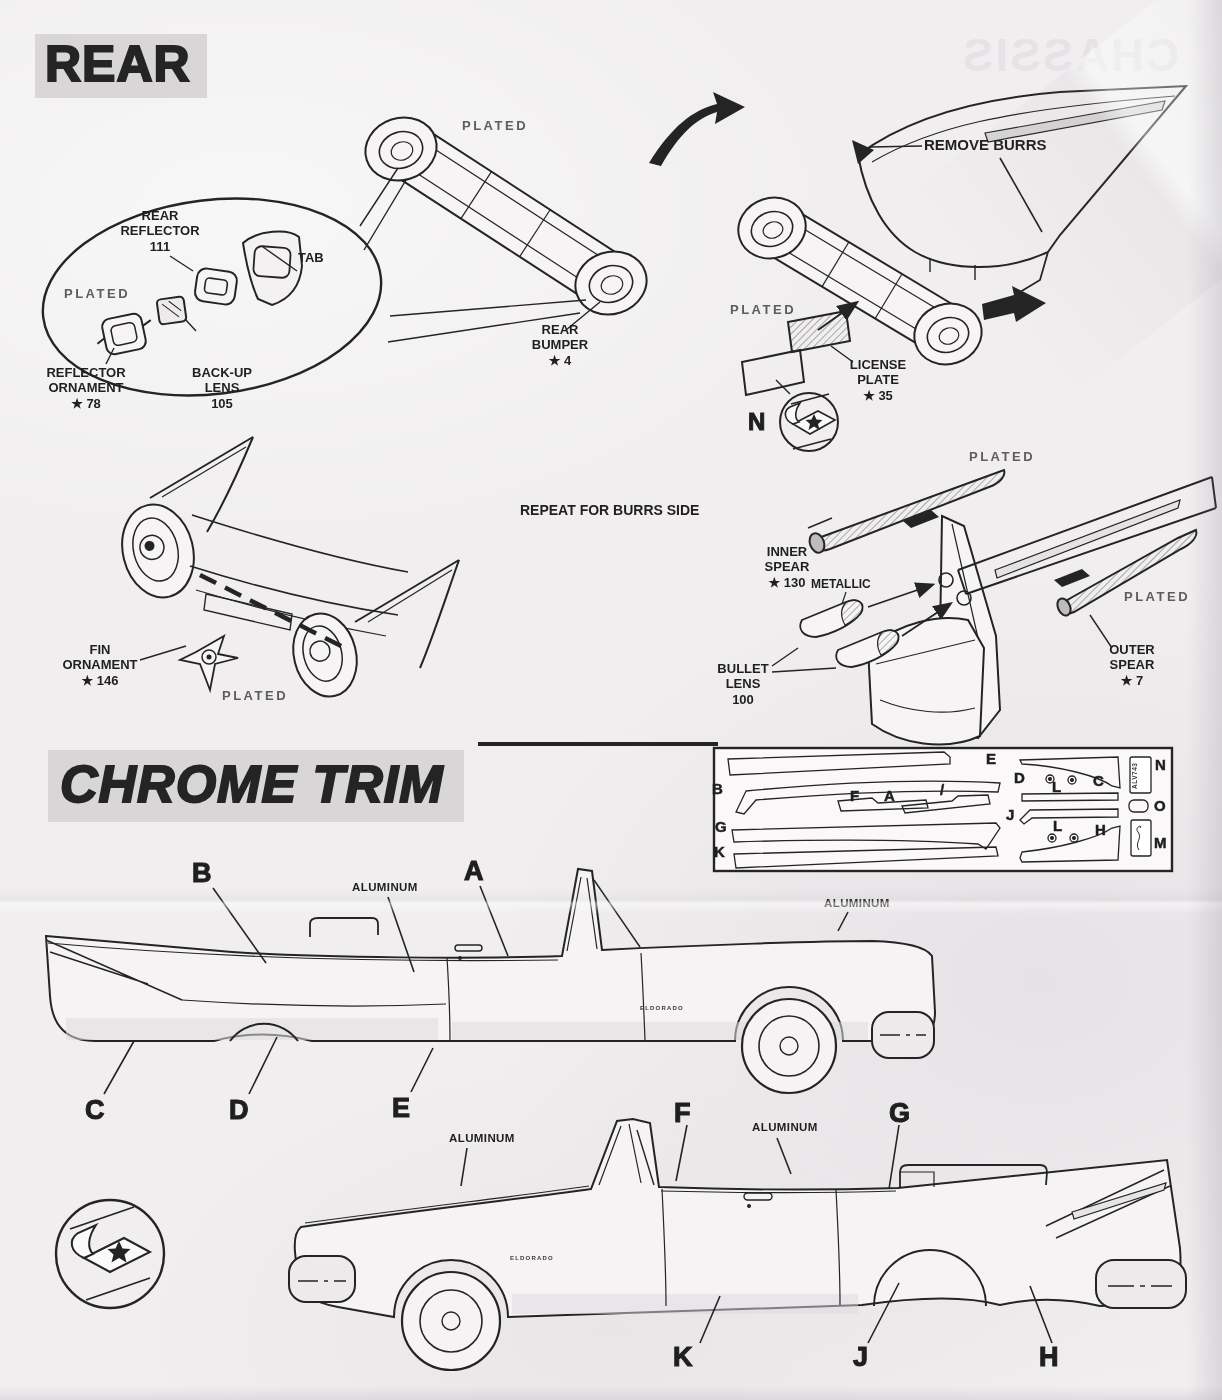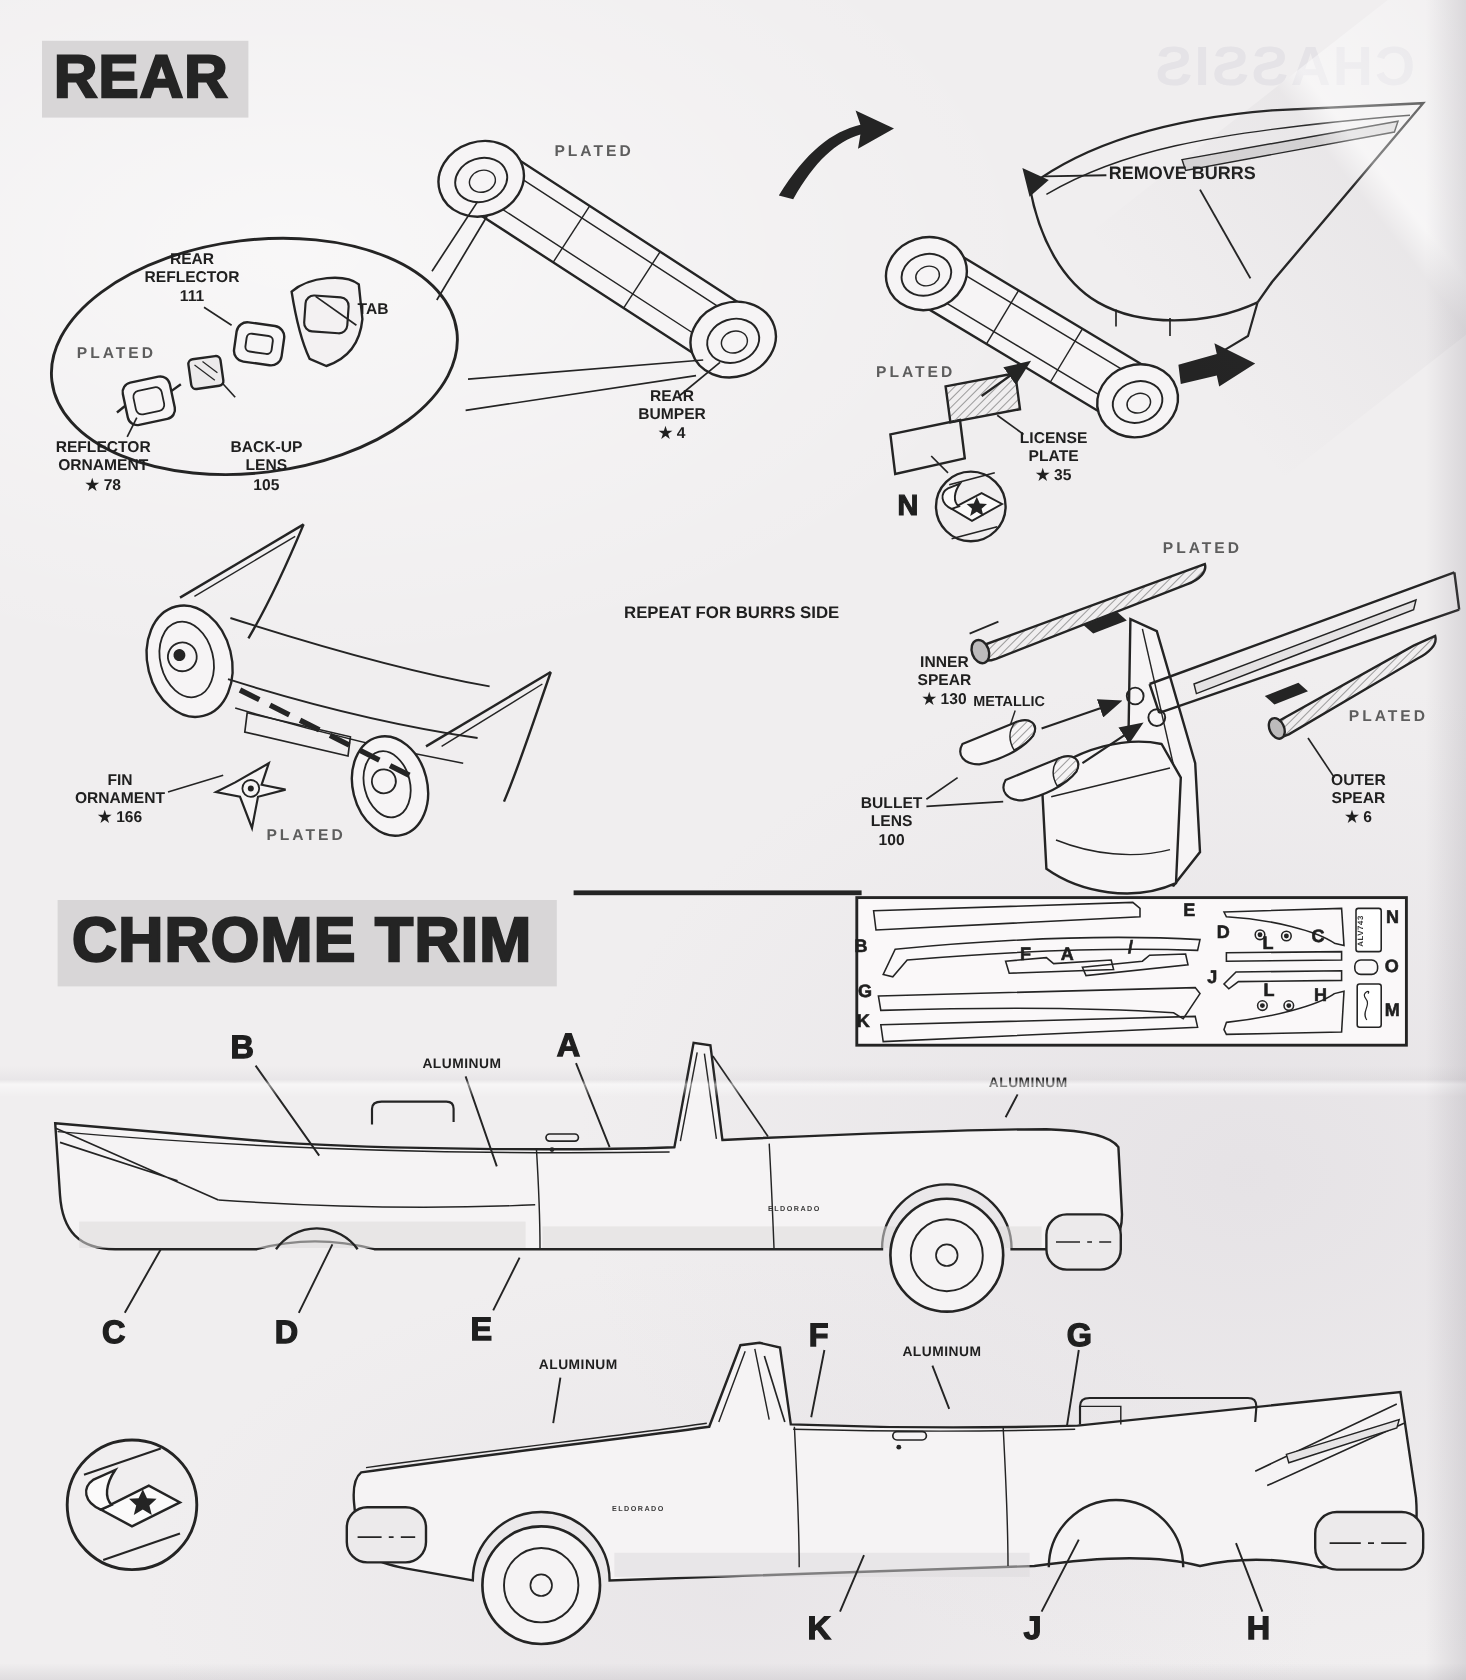--- a/index.html
+++ b/index.html
@@ -13,21 +13,21 @@
   .art{position:absolute;left:0;top:0;}
   .lbl{position:absolute;font-weight:bold;font-size:13px;line-height:1.18;color:#1f1f1f;
        white-space:pre-line;}
   .center{text-align:center;}
   .muted{color:#5d5d5d;letter-spacing:2.5px;}
   .big{font-size:27px;-webkit-text-stroke:1.1px #1f1f1f;}
   .pletter{font-size:15px;-webkit-text-stroke:.5px #1f1f1f;}
   .heading{position:absolute;background:#d8d6d7;color:#242424;font-weight:bold;
            -webkit-text-stroke:2px #242424;letter-spacing:1px;line-height:1;}
   .h-rear{left:35px;top:34px;font-size:50px;padding:5px 16px 9px 10px;}
-  .h-chrome{left:48px;top:750px;font-size:52px;padding:8px 20px 12px 12px;}
+  .h-chrome{left:48px;top:750px;font-size:52px;padding:8px 20px 12px 12px;font-style:italic;}
   .alum{font-size:11.5px;letter-spacing:.4px;}
   .small{font-size:12px;}
   .badge{position:absolute;font-size:6px;font-weight:bold;letter-spacing:1.2px;color:#3a3a3a;}
   .vplate{position:absolute;left:1131px;top:759px;width:19px;height:33px;
           writing-mode:vertical-rl;transform:rotate(180deg);font-size:6.5px;font-weight:bold;
           color:#333;text-align:center;letter-spacing:.5px;}
   .ghost{position:absolute;left:945px;top:28px;width:250px;font-size:46px;font-weight:bold;
          color:rgba(90,90,130,.07);transform:scaleX(-1);text-align:center;letter-spacing:2px;}
   .crease-r{position:absolute;right:0;top:0;width:34px;height:100%;
             background:linear-gradient(90deg,transparent,rgba(125,120,132,.20));}
@@ -316,34 +316,34 @@
   <div class="lbl" style="left:924px;top:136px;font-size:15px;">REMOVE BURRS</div>
   <div class="lbl muted" style="left:730px;top:302px;">PLATED</div>
   <div class="lbl center" style="left:843px;top:357px;width:70px;">LICENSE
 PLATE
 ★ 35</div>
   <div class="lbl" style="left:748px;top:408px;font-size:24px;-webkit-text-stroke:1px #1f1f1f;">N</div>
 
   <div class="lbl" style="left:520px;top:502px;font-size:14px;">REPEAT FOR BURRS SIDE</div>
   <div class="lbl center" style="left:58px;top:642px;width:84px;">FIN
 ORNAMENT
-★ 166</div>
+★ 146</div>
   <div class="lbl muted" style="left:222px;top:688px;">PLATED</div>
   <div class="lbl muted" style="left:969px;top:449px;">PLATED</div>
   <div class="lbl center" style="left:750px;top:544px;width:74px;">INNER
 SPEAR
 ★ 130</div>
   <div class="lbl small" style="left:811px;top:577px;">METALLIC</div>
   <div class="lbl center" style="left:708px;top:661px;width:70px;">BULLET
 LENS
 100</div>
   <div class="lbl muted" style="left:1124px;top:589px;">PLATED</div>
   <div class="lbl center" style="left:1098px;top:642px;width:68px;">OUTER
 SPEAR
-★ 6</div>
+★ 7</div>
 
   <div class="lbl pletter" style="left:986px;top:750px;">E</div>
   <div class="lbl pletter" style="left:712px;top:780px;">B</div>
   <div class="lbl pletter" style="left:850px;top:787px;">F</div>
   <div class="lbl pletter" style="left:884px;top:787px;">A</div>
   <div class="lbl pletter" style="left:940px;top:781px;">/</div>
   <div class="lbl pletter" style="left:1014px;top:769px;">D</div>
   <div class="lbl pletter" style="left:1052px;top:778px;">L</div>
   <div class="lbl pletter" style="left:1093px;top:772px;">C</div>
   <div class="lbl pletter" style="left:1155px;top:756px;">N</div>

